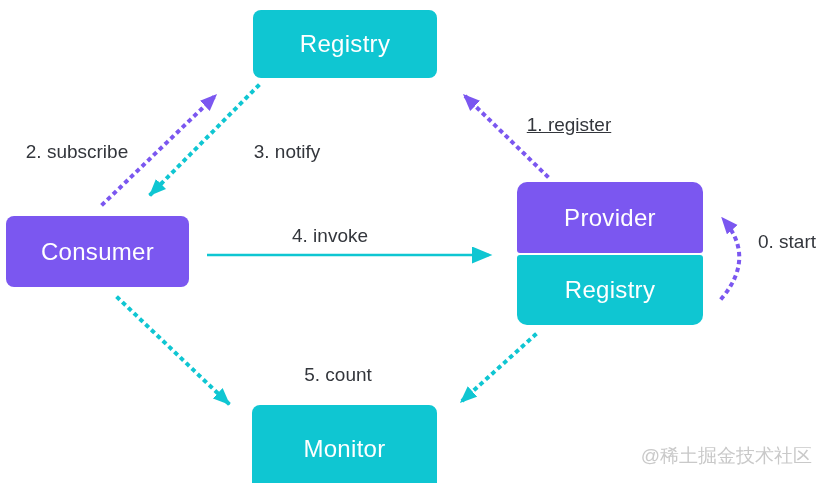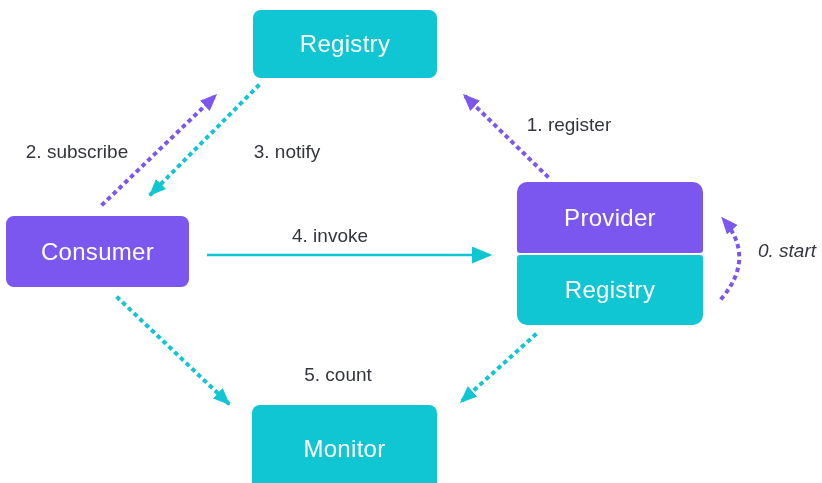--- a/index.html
+++ b/index.html
@@ -55,23 +55,23 @@
   .edge-label{
     position:absolute;
     transform:translate(-50%,-50%);
     font-size:19px;
     font-weight:500;
     color:var(--label_text);
     white-space:nowrap;
   }
   .label-subscribe{left:77px;top:152px;}
   .label-notify{left:259px;top:152px;margin-left:28px;}
-  .label-register{left:569px;top:125px;}
+  .label-register{left:569px;top:125px;text-decoration:underline;}
   .label-invoke{left:330px;top:236px;}
-  .label-start{left:787px;top:251px;font-style:italic;}
+  .label-start{left:787px;top:242px;}
   .label-count{left:338px;top:375px;}
   .watermark{
     position:absolute;
     right:10px;
     bottom:14px;
     font-size:19px;
     color:var(--watermark);
   }
 </style>
 </head>
@@ -121,14 +121,15 @@
     <span>Monitor</span>
   </div>
 
   <div class="edge-label label-subscribe">2. subscribe</div>
   <div class="edge-label label-notify">3. notify</div>
   <div class="edge-label label-register">1. register</div>
   <div class="edge-label label-invoke">4. invoke</div>
   <div class="edge-label label-start">0. start</div>
   <div class="edge-label label-count">5. count</div>
 
+  <div class="watermark">@稀土掘金技术社区</div>
 
 </div>
 
 </body></html>

